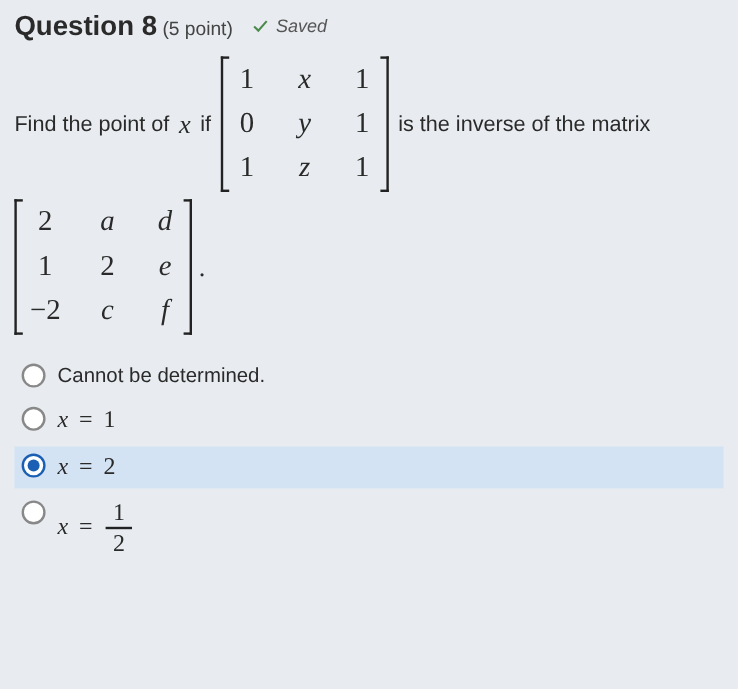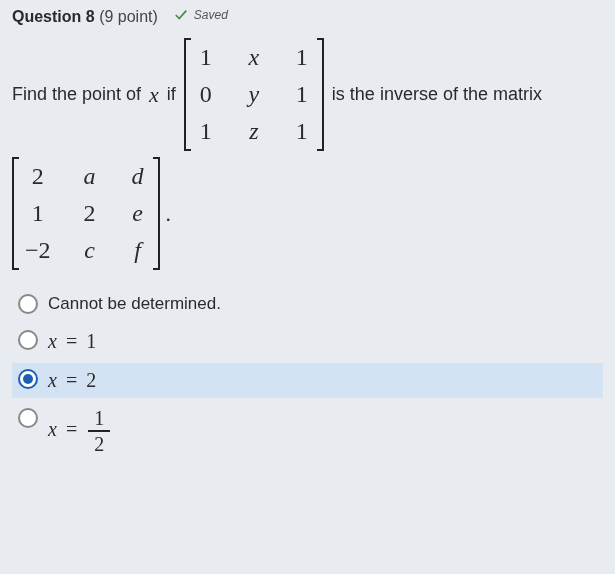--- a/index.html
+++ b/index.html
@@ -11,29 +11,29 @@
       padding: 8px 12px;
       color: #2a2a2a;
       overflow: hidden;
     }
     .header {
       display: flex;
       align-items: baseline;
       gap: 16px;
       margin-bottom: 12px;
     }
-    .q-title { font-size: 16px; font-weight: 700; }
+    .q-title { font-size: 23px; font-weight: 700; }
     .q-points { font-size: 16px; font-weight: 400; color: #444; }
     .saved {
       display: inline-flex;
       align-items: center;
       gap: 6px;
       font-style: italic;
       color: #555;
-      font-size: 12px;
+      font-size: 15px;
     }
     .saved svg { width: 14px; height: 14px; }
     .prompt-row {
       display: flex;
       align-items: center;
       gap: 8px;
       flex-wrap: wrap;
       margin-bottom: 6px;
       font-size: 18px;
     }
@@ -110,21 +110,21 @@
     .frac .num { border-bottom: 2px solid #222; padding: 0 6px 2px; }
     .frac .den { padding-top: 2px; }
     .eq { margin: 0 4px; }
   </style>
 </head>
 <body>
 
 <div class="header">
   <span>
     <span class="q-title">Question 8</span>
-    <span class="q-points">(9 point)</span>
+    <span class="q-points">(5 point)</span>
   </span>
   <span class="saved">
     <svg viewBox="0 0 16 16">
       <path d="M2 8 L6 12 L14 3" stroke="#4a8a4a" stroke-width="2" fill="none"></path>
     </svg>
     <span>Saved</span>
   </span>
 </div>
 
 <div class="prompt-row">

